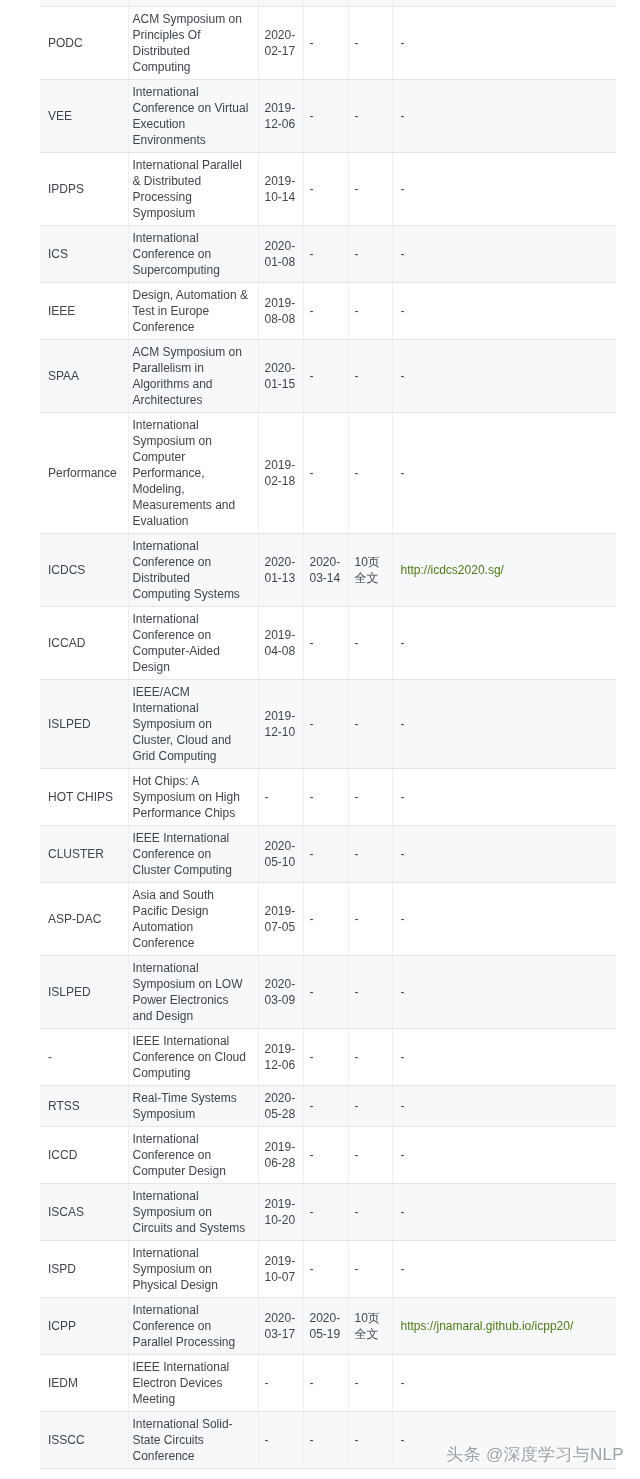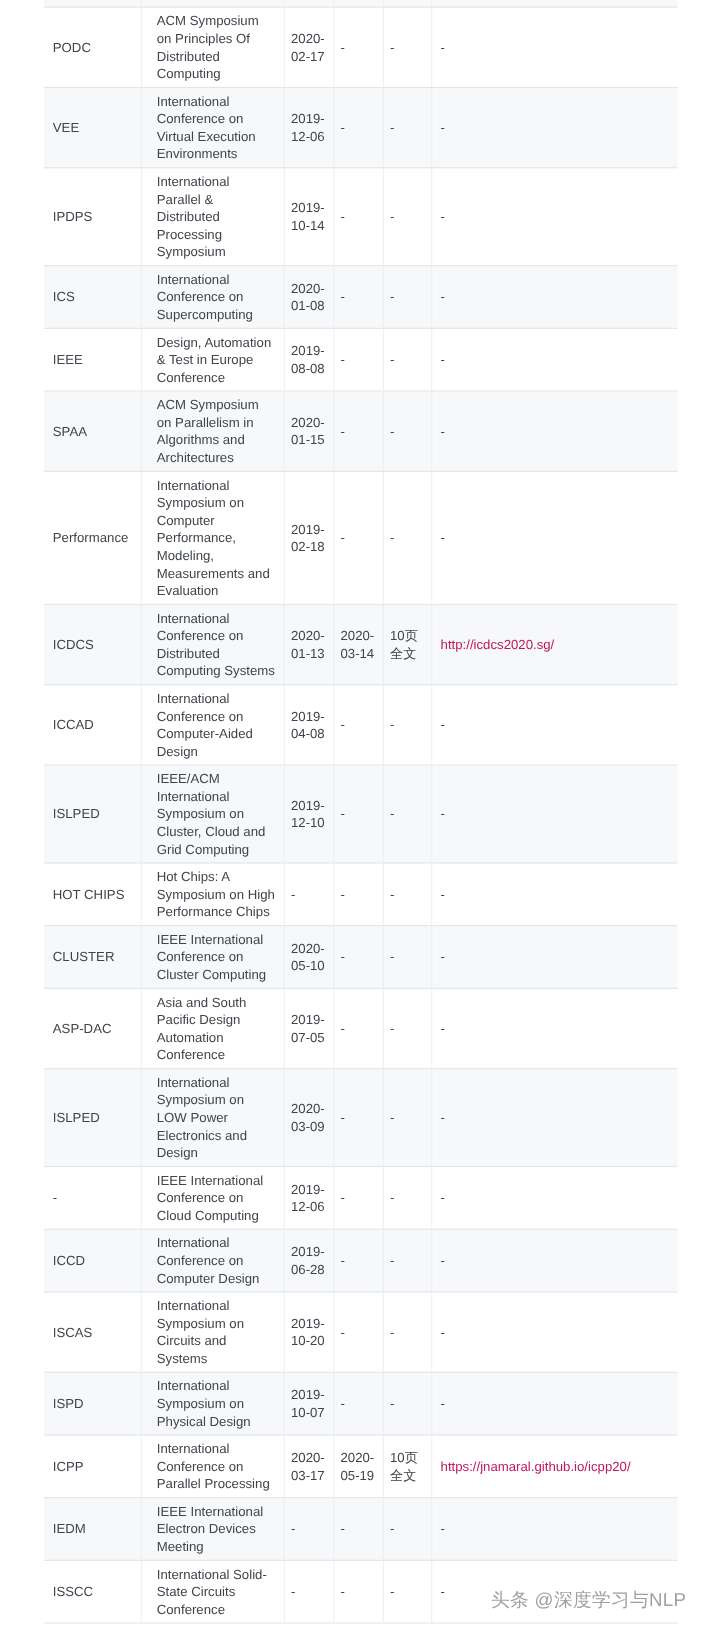--- a/index.html
+++ b/index.html
@@ -22,29 +22,29 @@
     border-bottom:1px solid #e2e5e9;
     padding:4px 5px;
     font-size:12px;
     line-height:16px;
     color:#3e454c;
     vertical-align:middle;
     word-wrap:break-word;
     overflow-wrap:break-word;
   }
   table.conf td:first-child{border-left:none;padding-left:8px;margin-left:25px;}
-  table.conf td:nth-child(2){padding-left:14px;padding-right:7px;}
+  table.conf td:nth-child(2){padding-left:4px;padding-right:7px;}
   table.conf td:nth-child(3),
   table.conf td:nth-child(4),
   table.conf td:nth-child(5){padding-left:6px;padding-right:4px;}
   table.conf td:nth-child(6){padding-left:8px;}
   table.conf tr:nth-child(odd) td{background:#f6f8fa;}
   table.conf tr.sliver td{padding:0;height:6px;}
   table.conf a{
-    color:#be185d;
+    color:#4d7c0f;
     text-decoration:none;
     cursor:pointer;
   }
   .watermark{
     position:absolute;
     right:16px;
     bottom:13px;
     font-size:17px;
     letter-spacing:.3px;
     color:#9aa1a7;
@@ -189,20 +189,28 @@
         </tr>
         <tr>
           <td>-</td>
           <td>IEEE International Conference on Cloud Computing</td>
           <td>2019-12-06</td>
           <td>-</td>
           <td>-</td>
           <td>-</td>
         </tr>
         <tr>
+          <td>RTSS</td>
+          <td>Real-Time Systems Symposium</td>
+          <td>2020-05-28</td>
+          <td>-</td>
+          <td>-</td>
+          <td>-</td>
+        </tr>
+        <tr>
           <td>ICCD</td>
           <td>International Conference on Computer Design</td>
           <td>2019-06-28</td>
           <td>-</td>
           <td>-</td>
           <td>-</td>
         </tr>
         <tr>
           <td>ISCAS</td>
           <td>International Symposium on Circuits and Systems</td>

